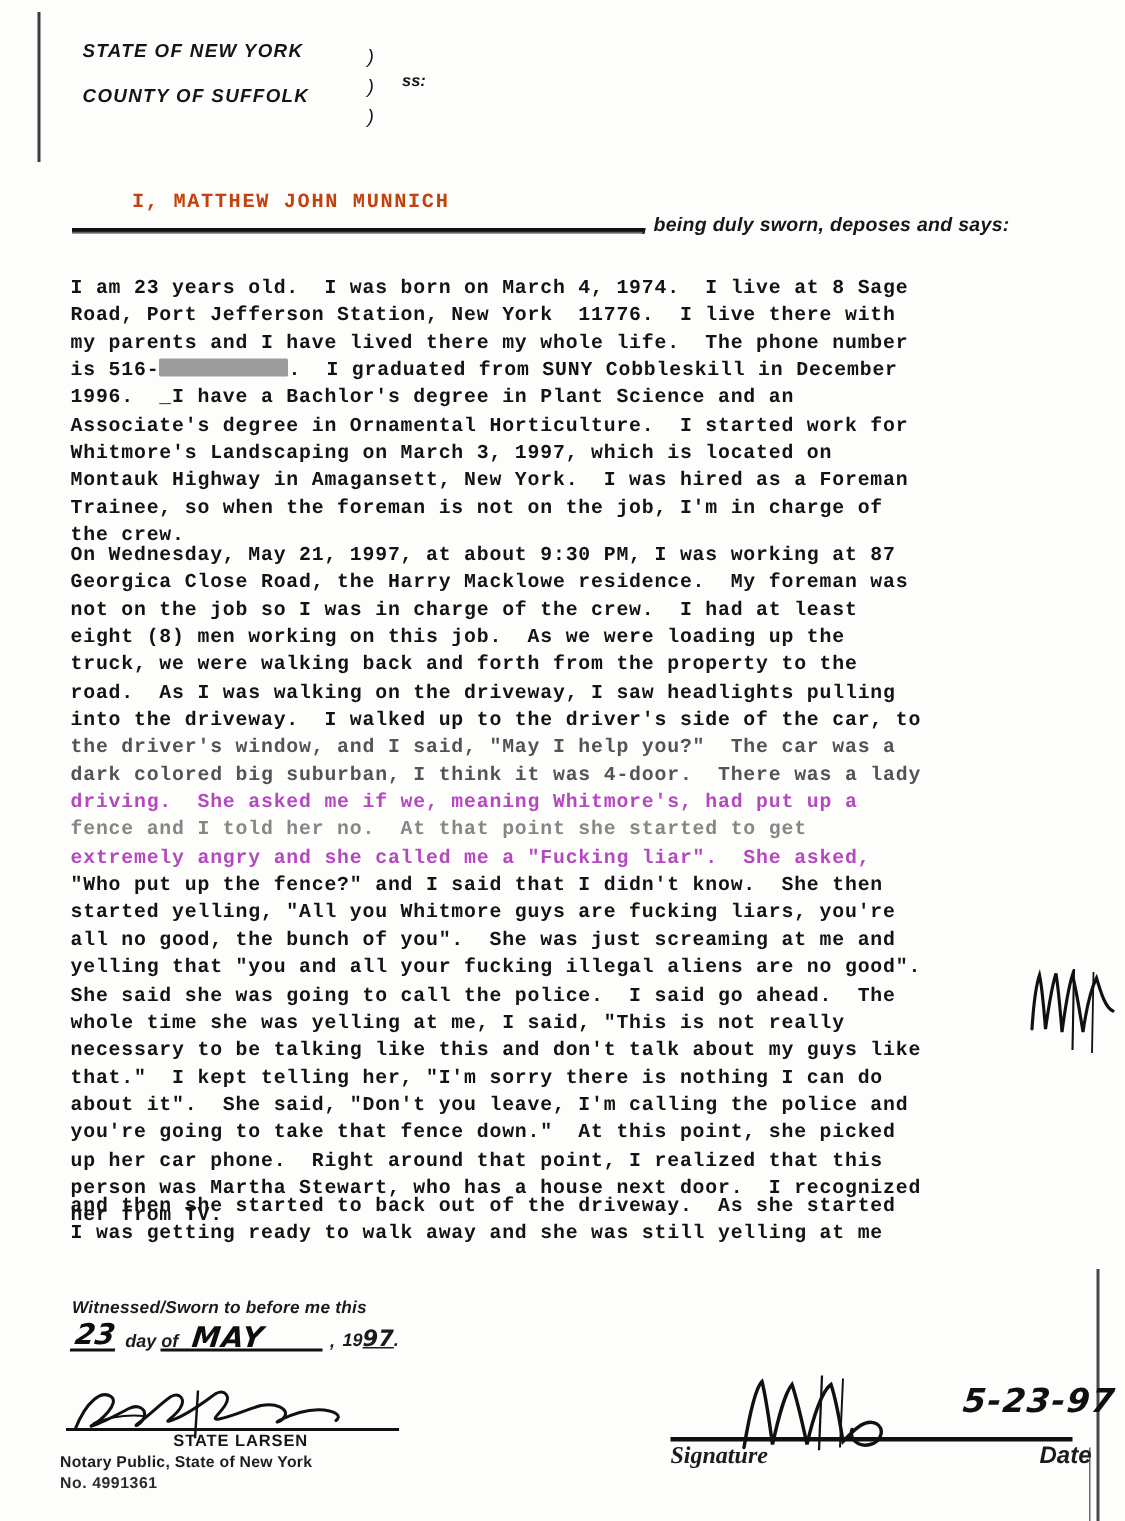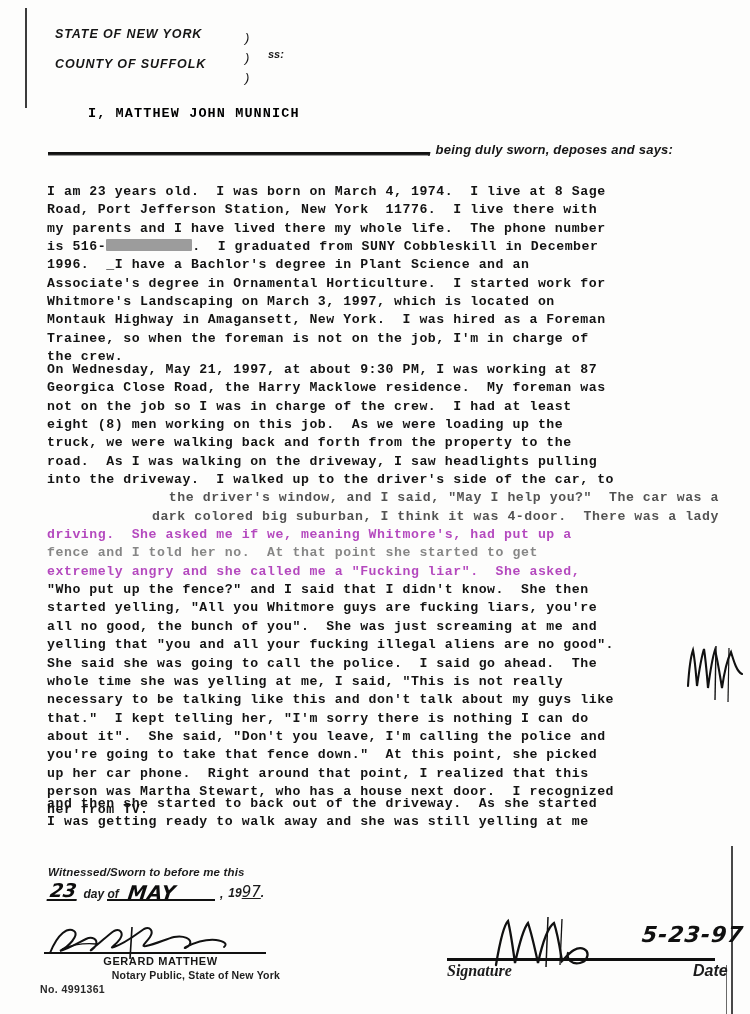--- a/index.html
+++ b/index.html
@@ -85,26 +85,26 @@
     font-style: italic;
     font-weight: bold;
     font-size: 11px;
     color: #161616;
   }
 
   
   .deponent {
     position: absolute;
     left: 88px;
-    top: 106px;
+    top: 128px;
     font-family: "Liberation Mono", monospace;
     font-weight: bold;
     font-size: 13.5px;
     letter-spacing: 1.1px;
-    color: #000000;
+    color: #c2410c;
     white-space: nowrap;
   }
   .name-rule {
     position: absolute;
     left: 48px;
     top: 152px;
     width: 382px;
     height: 3px;
     background: #101010;
   }
@@ -145,21 +145,21 @@
     color: #131313;
     white-space: pre;
   }
   #para-1 { top: 183px; }
   #para-2 { top: 361px; }
   #para-3 { top: 795px; }
 
   .ln { display: block; white-space: pre; }
 
   
-  .fade-1 { color: #3c3c3c; opacity: .88; text-align: right; }
+  .fade-1 { color: #3c3c3c; opacity: .88; }
   .fade-2 { color: #a21caf; opacity: .80; }
   .fade-3 { color: #5d5d5d; opacity: .74; }
 
   
   .redaction {
     display: inline-block;
     width: 86px;
     height: 12px;
     background: #9c9c9c;
     vertical-align: -1px;
@@ -225,21 +225,21 @@
   .month-rule {
     width: 108px;
     border-bottom: 2px solid #111;
     margin-left: -78px;
     height: 1px;
   }
   .year-wrap { position: relative; }
   .hand-year-sfx {
     font-family: "DejaVu Sans", sans-serif;
     font-style: italic;
-    font-weight: normal;
+    font-weight: bold;
     font-size: 15px;
     text-decoration: underline;
     text-align: right;
   }
 
   .notary-sig {
     position: absolute;
     left: 44px;
     top: 925px;
     width: 230px;
@@ -263,21 +263,21 @@
     font-weight: bold;
     font-size: 11px;
     letter-spacing: .6px;
     color: #161616;
   }
   .notary-title {
     position: absolute;
     left: 40px;
     top: 969px;
     width: 240px;
-    text-align: right;
+    text-align: left;
     font-family: "Liberation Sans", sans-serif;
     font-weight: bold;
     font-size: 10.5px;
     letter-spacing: .2px;
     color: #1d1d1d;
   }
   .notary-number {
     position: absolute;
     left: 40px;
     top: 983px;
@@ -401,21 +401,21 @@
     <path d="M6 28 C14 8 24 2 30 6 C36 10 24 22 16 26 C24 24 34 18 42 14
              C48 11 54 14 52 20 C50 25 44 27 48 24 C56 18 64 10 70 6
              C76 3 80 8 76 14 C72 20 64 24 70 22 C82 18 94 8 100 4
              C106 1 110 6 106 12 C102 18 96 22 102 21 C112 19 122 14 130 12
              C140 10 148 14 146 19 C144 23 138 24 142 22 C150 18 162 14 172 15
              C180 16 184 19 180 22" fill="none" stroke="#111" stroke-width="2" stroke-linecap="round"></path>
     <path d="M88 2 L86 34" fill="none" stroke="#111" stroke-width="1.6"></path>
     <path d="M18 24 C28 20 40 18 52 19" fill="none" stroke="#111" stroke-width="1.3"></path>
   </svg>
   <div class="notary-sig-rule"></div>
-  <div class="notary-name">GERARD MATTHEW</div>
+  <div class="notary-name">STATE LARSEN</div>
   <div class="notary-title">Notary Public, State of New York</div>
   <div class="notary-number">No. 4991361</div>
 
 
   <svg class="affiant-sig" viewBox="0 0 130 52">
     <path d="M4 50 C8 26 12 10 16 6 C19 18 21 34 23 48 C27 30 31 14 36 8
              C40 20 43 34 46 48 C50 30 56 12 62 8 C66 20 68 34 70 46
              C76 40 84 30 92 34 C98 37 96 46 88 48 C80 50 74 44 76 38" fill="none" stroke="#111" stroke-width="2.3" stroke-linecap="round"></path>
     <path d="M56 2 L54 52" fill="none" stroke="#111" stroke-width="1.5"></path>
     <path d="M70 4 L68 50" fill="none" stroke="#111" stroke-width="1.3"></path>

